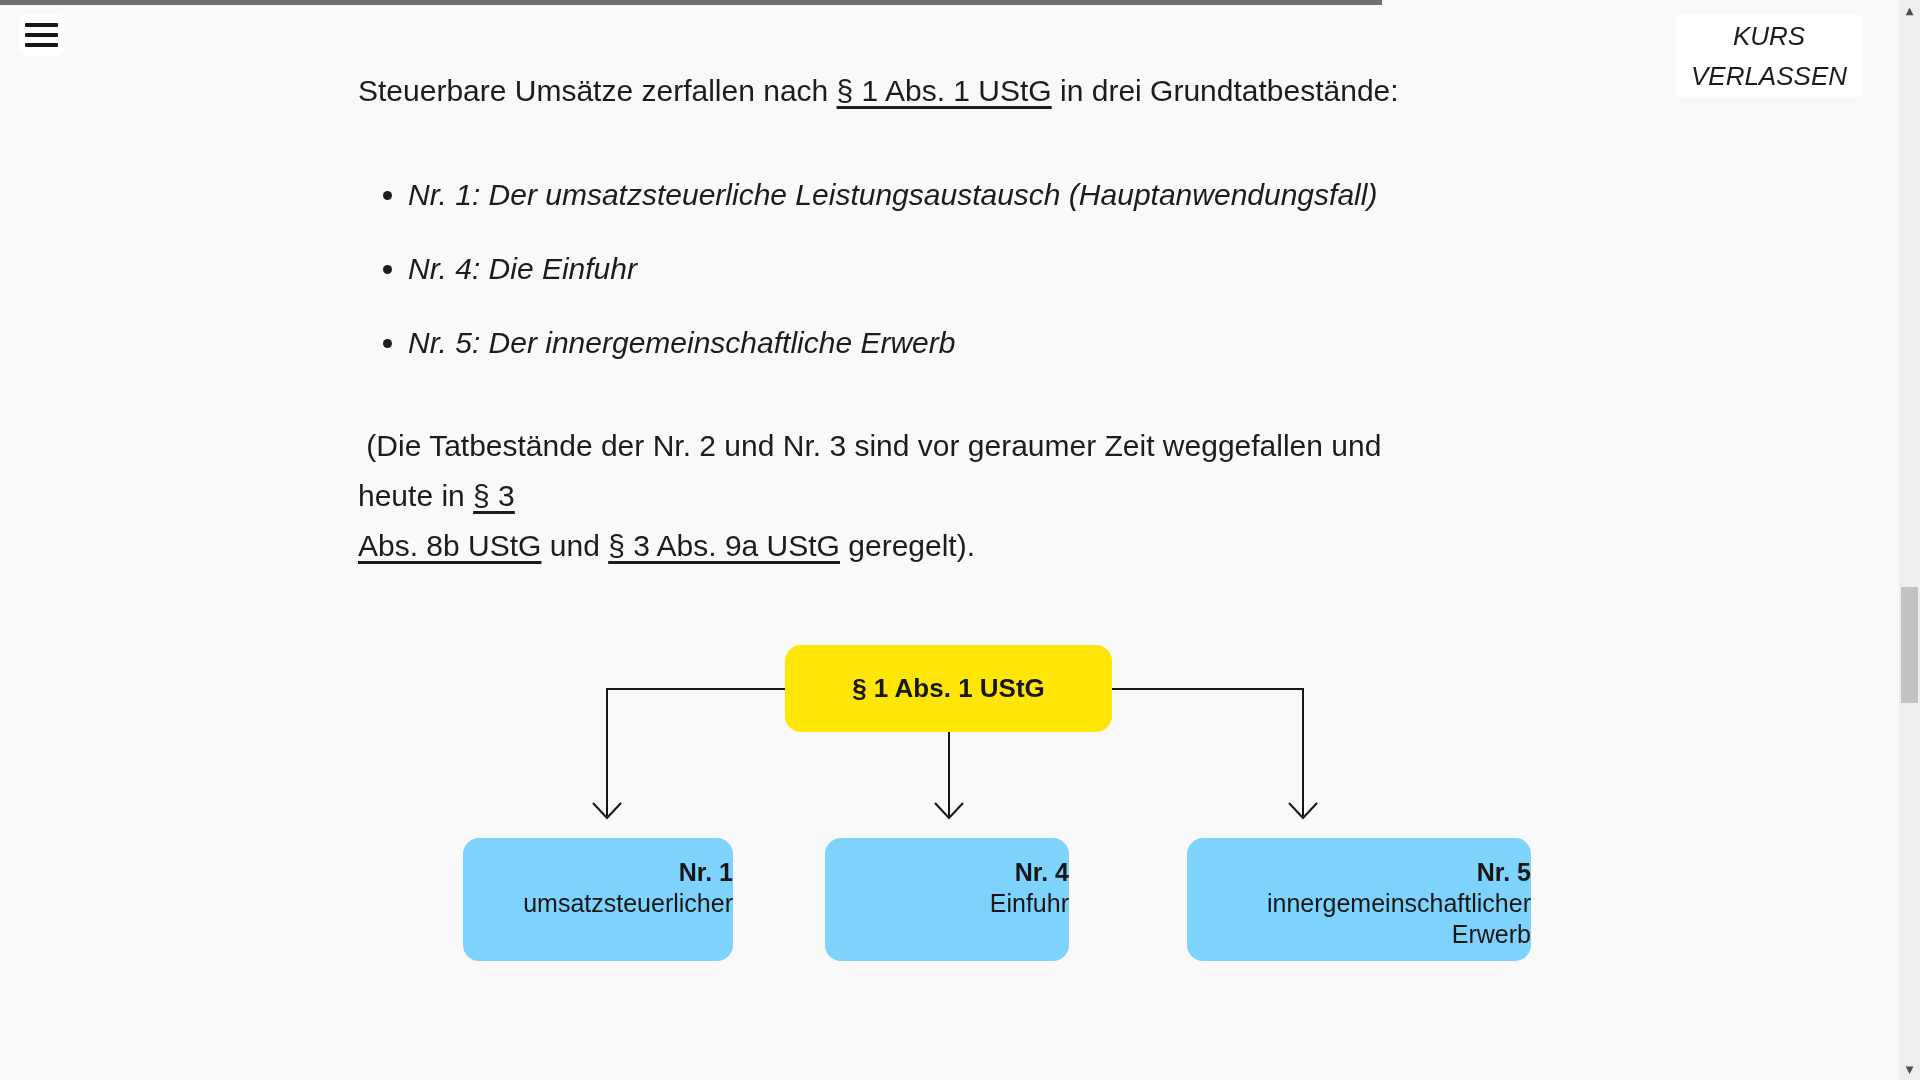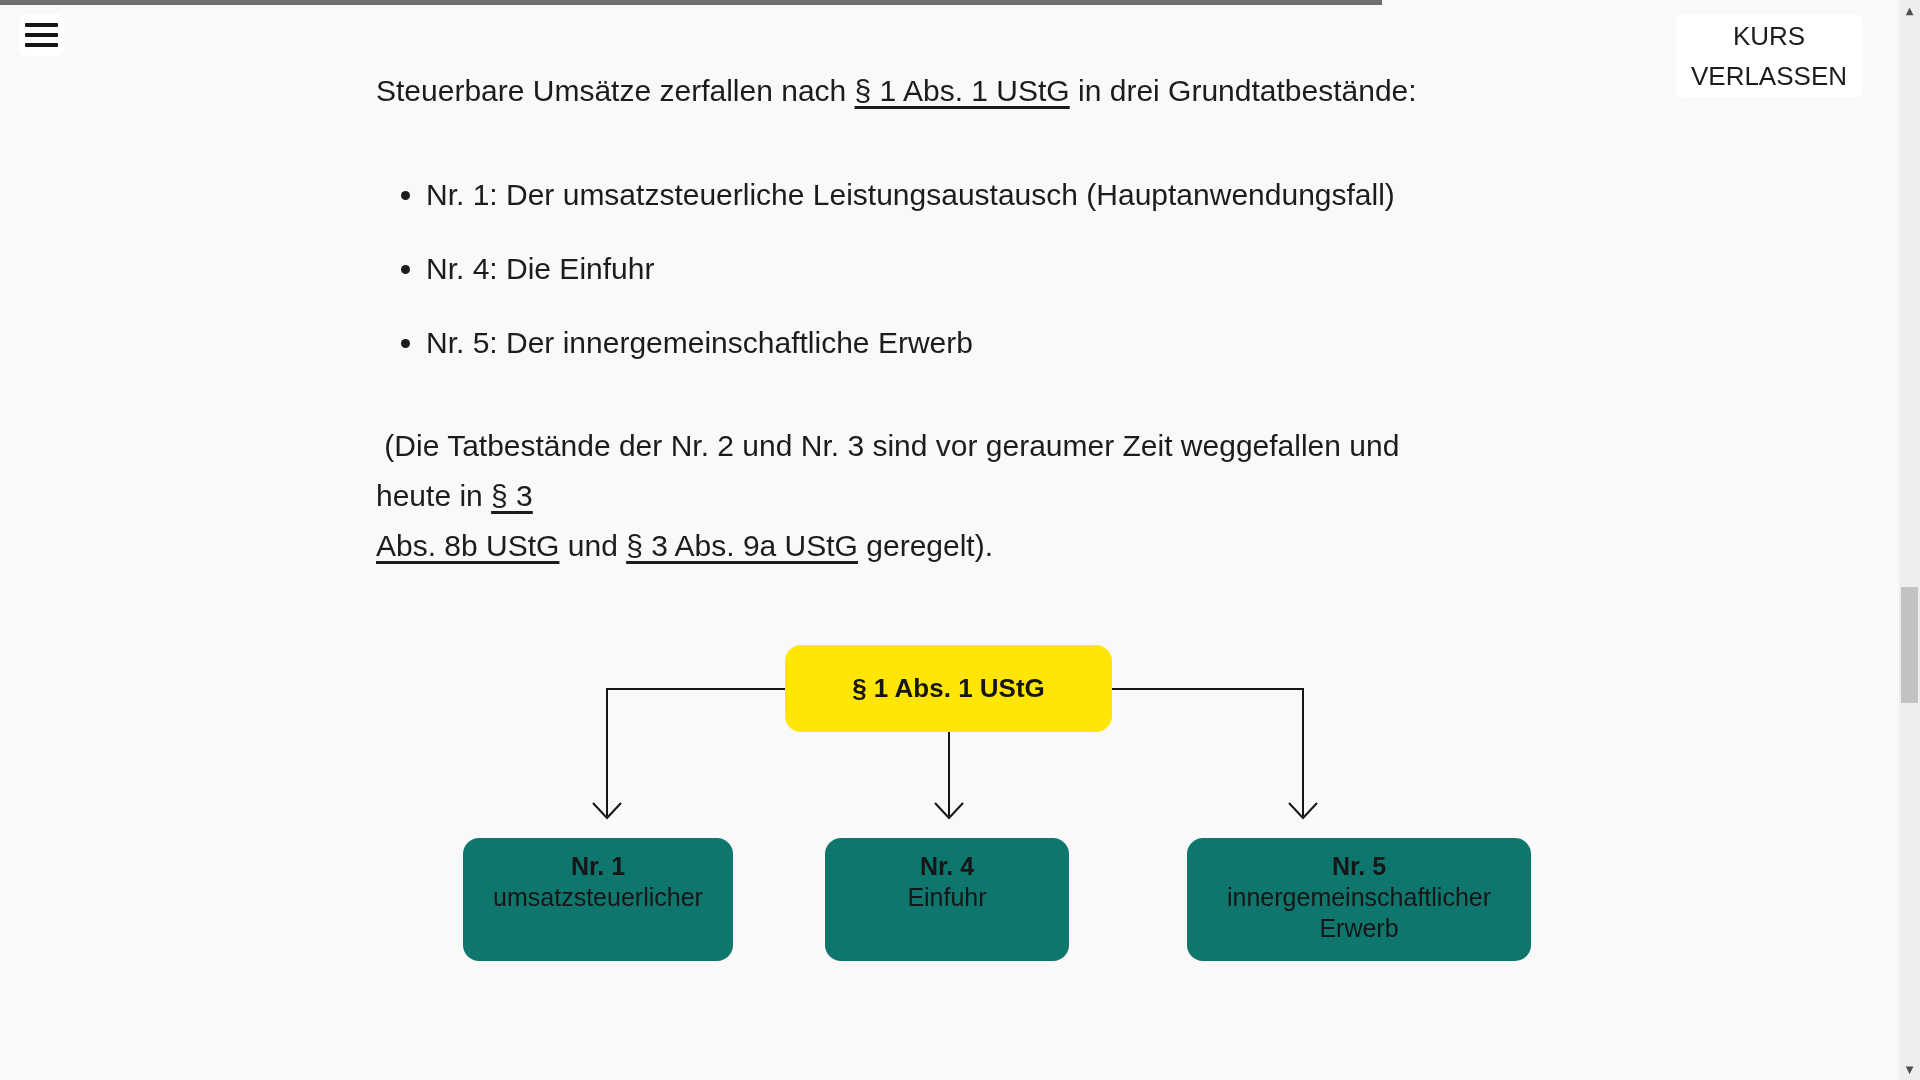--- a/index.html
+++ b/index.html
@@ -35,41 +35,42 @@
 
   
   .exit-btn {
     position: absolute; left: 1676px; top: 14px;
     width: 186px; height: 83px;
     background: #ffffff; border: none; border-radius: 6px;
     font-family: inherit; font-size: 26px; line-height: 40px;
     color: #1c1c1c; text-align: center; cursor: pointer;
     display: flex; flex-direction: column; justify-content: center; align-items: center;
     padding: 0;
+    font-style: italic;
   }
   .exit-btn span { display: block; }
 
   
   .content {
     position: absolute; left: 358px; top: 66px;
     width: 1105px;
-    font-size: 30px; line-height: 50px; margin-left: 18px;
+    font-size: 30px; line-height: 50px;
   }
   .content p { margin: 0; }
   .content a, .inline-link {
     color: #1c1c1c; text-decoration: underline; text-underline-offset: 5px;
     cursor: pointer;
   }
   .note { white-space: pre-wrap; }
   ul.bullets {
     margin: 54px 0 0 0;
     padding-left: 50px;
     list-style: disc;
   }
-  ul.bullets li { margin-bottom: 24px; }
+  ul.bullets li { margin-bottom: 24px; font-style: italic; }
   ul.bullets li:last-child { margin-bottom: 0; }
   .note-wrap { margin-top: 53px; }
 
   
   .diagram-svg {
     position: absolute; left: 0; top: 0;
     width: 1920px; height: 1080px;
     pointer-events: none;
   }
   .node {
@@ -78,23 +79,23 @@
     text-align: center;
   }
   .root-node {
     left: 785px; top: 645px; width: 327px; height: 87px;
     background: #ffe606;
     display: flex; align-items: center; justify-content: center;
     font-weight: bold; font-size: 26px; color: #161616;
   }
   .child-node {
     top: 838px; height: 123px;
-    background: #0f766e;
-    padding-top: 13px;
-    font-size: 25px; line-height: 31px; color: #161616;
+    background: #7dd3fc;
+    padding-top: 19px;
+    font-size: 25px; line-height: 31px; color: #161616; text-align: right;
   }
   .child-node .title { display: block; font-weight: bold; }
   .child-node .line  { display: block; }
   .node-1 { left: 463px;  width: 270px; }
   .node-2 { left: 825px;  width: 244px; }
   .node-3 { left: 1187px; width: 344px; }
 
   
   .scrollbar {
     position: absolute; right: 0; top: 0;

